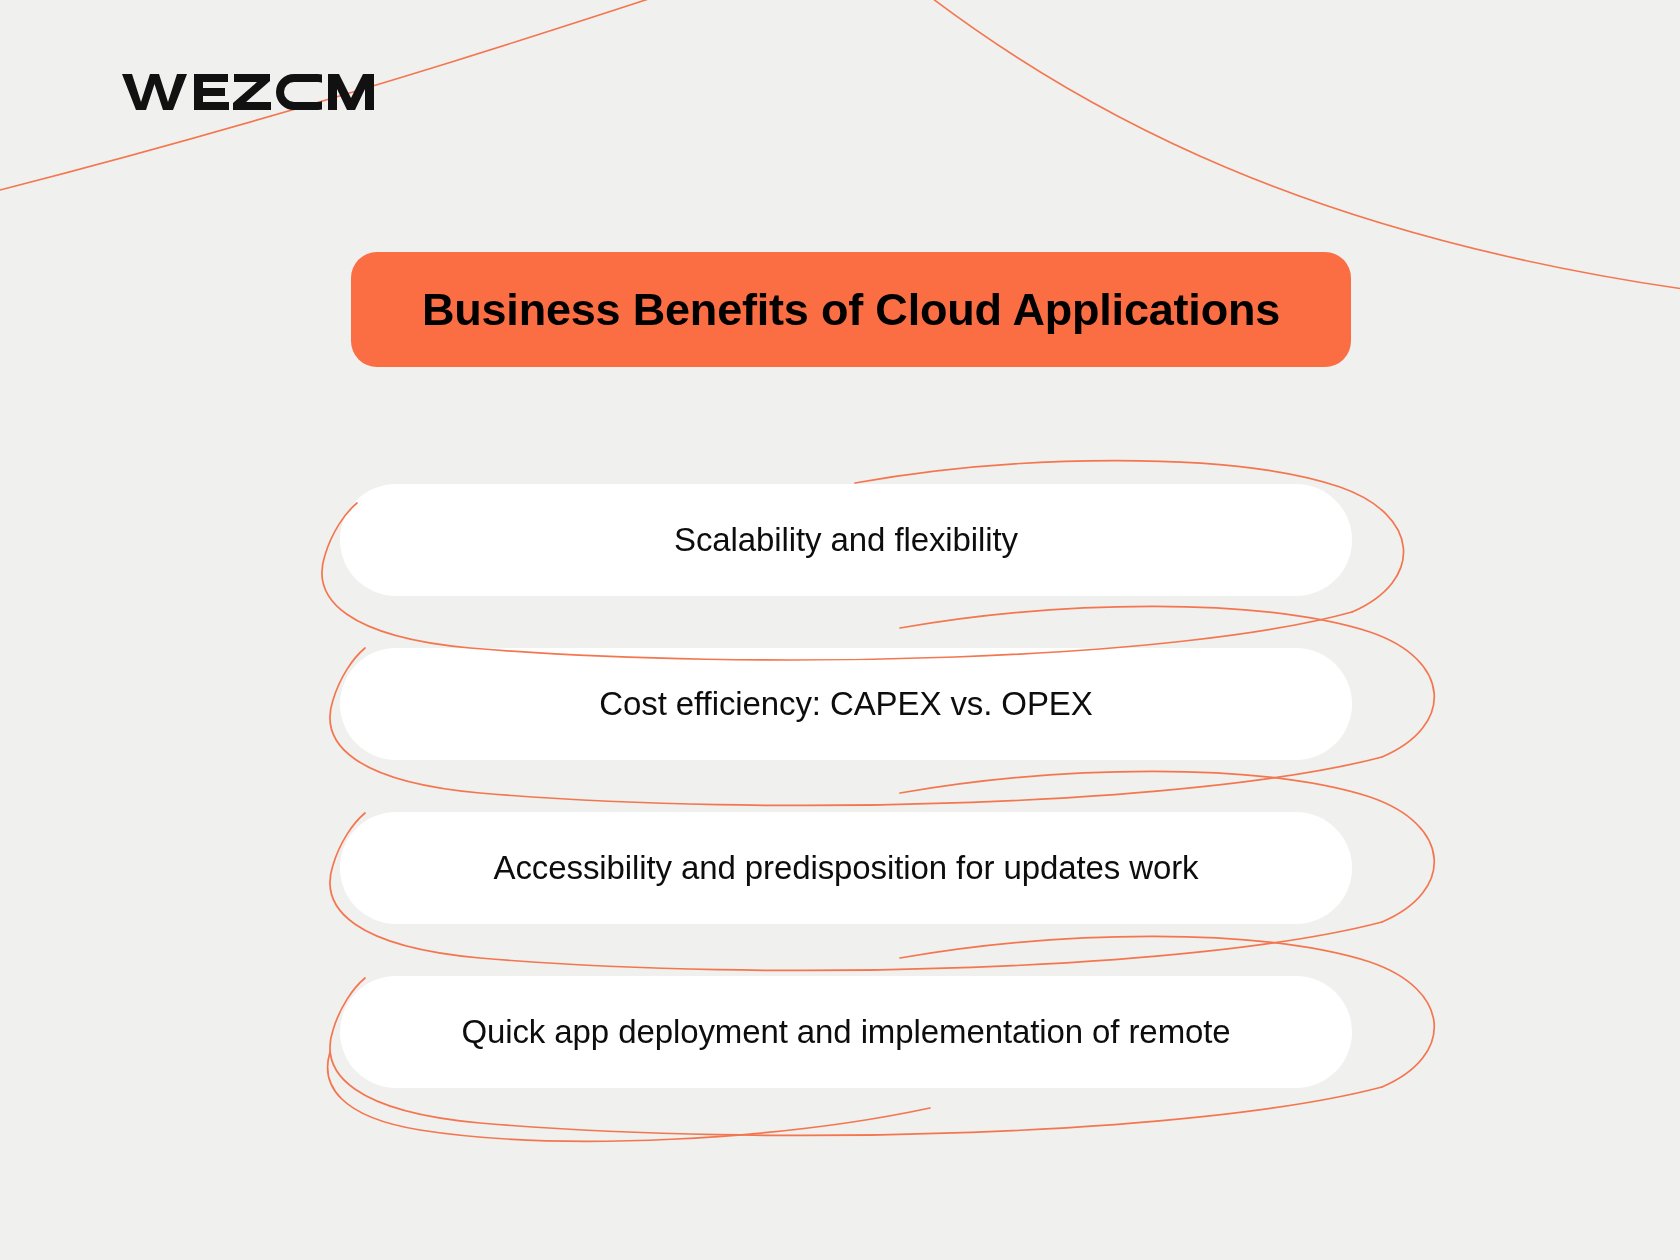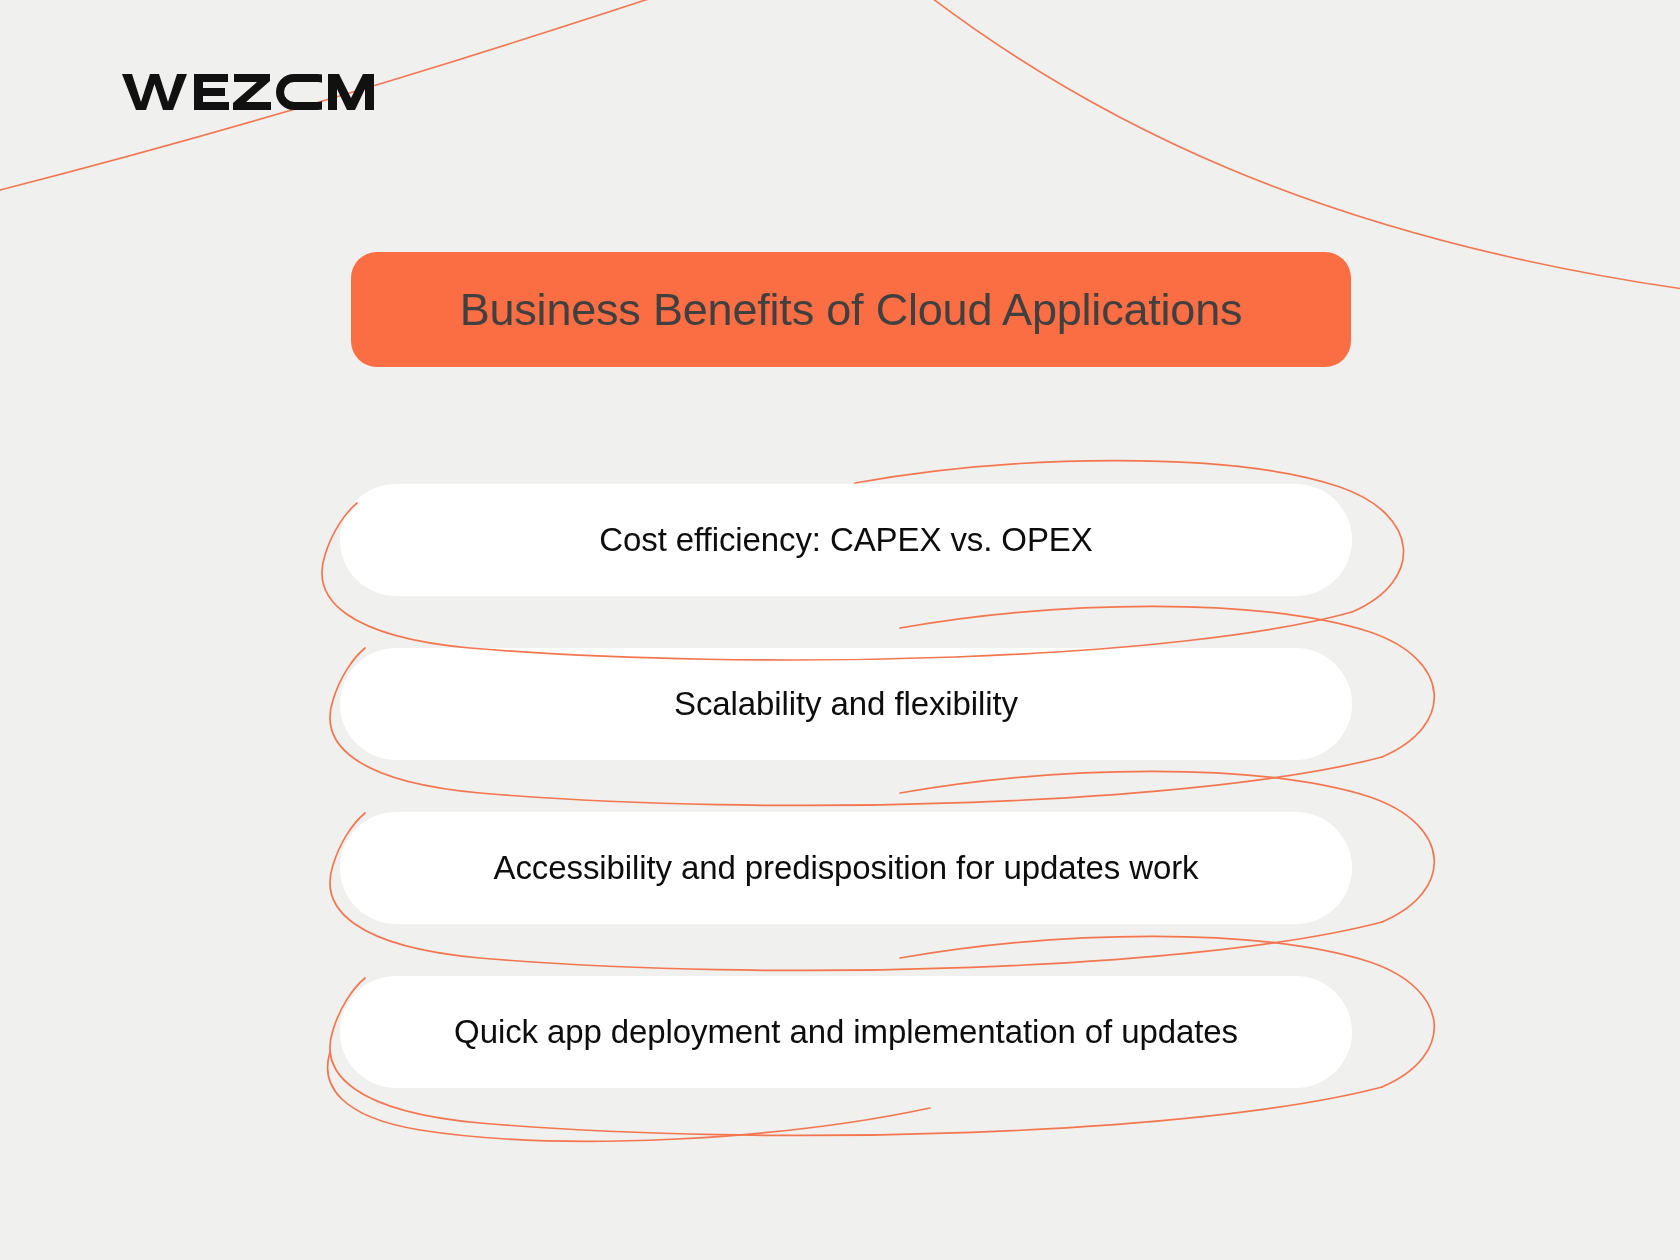--- a/index.html
+++ b/index.html
@@ -53,22 +53,22 @@
     height: 115px;
     background: #fb6d42;
     border-radius: 26px;
     display: flex;
     align-items: center;
     justify-content: center;
     z-index: 4;
   }
   .title-banner .title-text {
     font-size: 45px;
-    font-weight: normal;
-    color: #404040;
+    font-weight: bold;
+    color: #000000;
     letter-spacing: -0.2px;
     white-space: nowrap;
   }
 
   
   .cards {
     position: absolute;
     left: 340px;
     top: 484px;
     width: 1012px;
@@ -125,30 +125,30 @@
     </svg>
     <span style="position:absolute;width:1px;height:1px;overflow:hidden;clip:rect(0 0 0 0);">WEZOM</span>
   </div>
 
   <div class="title-banner">
     <span class="title-text">Business Benefits of Cloud Applications</span>
   </div>
 
   <div class="cards">
     <div class="card">
-      <span class="card-text">Cost efficiency: CAPEX vs. OPEX</span>
+      <span class="card-text">Scalability and flexibility</span>
     </div>
     <div class="card">
-      <span class="card-text">Scalability and flexibility</span>
+      <span class="card-text">Cost efficiency: CAPEX vs. OPEX</span>
     </div>
     <div class="card">
       <span class="card-text">Accessibility and predisposition for updates work</span>
     </div>
     <div class="card">
-      <span class="card-text">Quick app deployment and implementation of updates</span>
+      <span class="card-text">Quick app deployment and implementation of remote</span>
     </div>
   </div>
 
   <svg class="deco-svg front" viewBox="0 0 1680 1260">
     <g fill="none" stroke="#f4764f" stroke-width="1.7" stroke-linecap="round">
 
       <path d="M 855 483 C 1010 455 1230 450 1340 487 C 1420 515 1425 580 1352 612"></path>
 
       <path d="M 1352 612 C 1180 660 760 672 470 648 C 350 637 310 600 325 555 C 332 532 345 513 357 503"></path>
 

